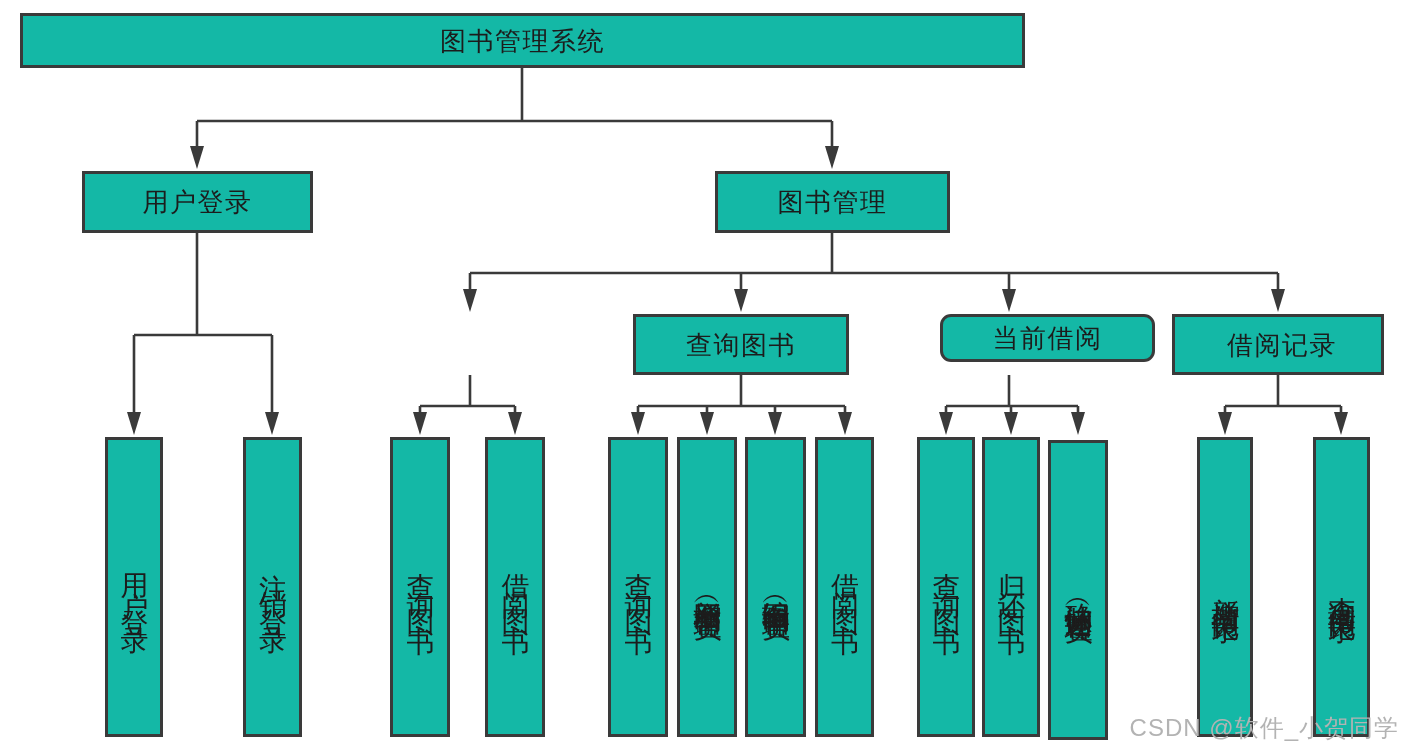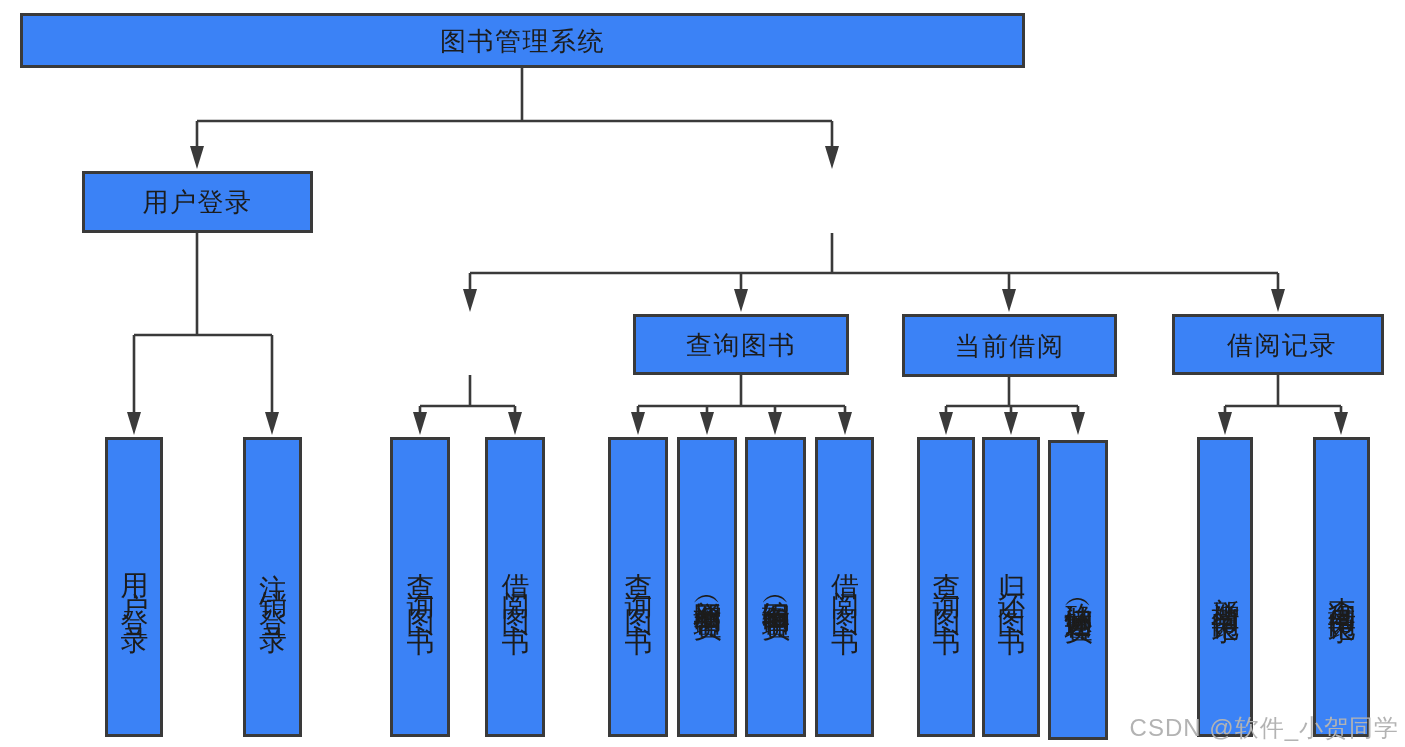--- a/index.html
+++ b/index.html
@@ -13,21 +13,21 @@
   .connectors{
     position:absolute;left:0;top:0;width:1405px;height:747px;
     pointer-events:none;
   }
   .connectors path{stroke:#3a3a3a;stroke-width:2.6;fill:none;}
   .connectors polygon{fill:#3a3a3a;stroke:none;}
   .box{
     position:absolute;
     box-sizing:border-box;
     border:3px solid #3a3a3a;
-    background:#3b82f6;
+    background:#14b8a6;
     display:flex;align-items:center;justify-content:center;
     color:#1c1c1c;
     z-index:2;
   }
   .h .label{
     font-size:26px;
     letter-spacing:1.5px;
     white-space:nowrap;
     line-height:1;
   }
@@ -99,25 +99,28 @@
     </g>
   </svg>
 
   <div class="box h" style="left:20px;top:13px;width:1005px;height:55px;">
     <span class="label">图书管理系统</span>
   </div>
 
   <div class="box h" style="left:82px;top:171px;width:231px;height:62px;">
     <span class="label">用户登录</span>
   </div>
+  <div class="box h" style="left:715px;top:171px;width:235px;height:62px;">
+    <span class="label">图书管理</span>
+  </div>
 
   <div class="box h" style="left:633px;top:314px;width:216px;height:61px;">
     <span class="label">查询图书</span>
   </div>
-  <div class="box h" style="left:902px;top:314px;width:215px;height:63px;">
+  <div class="box h" style="left:940px;top:314px;width:215px;height:48px;border-radius:11px;">
     <span class="label">当前借阅</span>
   </div>
   <div class="box h" style="left:1172px;top:314px;width:212px;height:61px;padding-left:8px;">
     <span class="label">借阅记录</span>
   </div>
 
   <div class="box v v-short" style="left:105px;top:437px;width:58px;height:300px;">
     <span class="label">用户登录</span>
   </div>
   <div class="box v v-short" style="left:243px;top:437px;width:59px;height:300px;">

